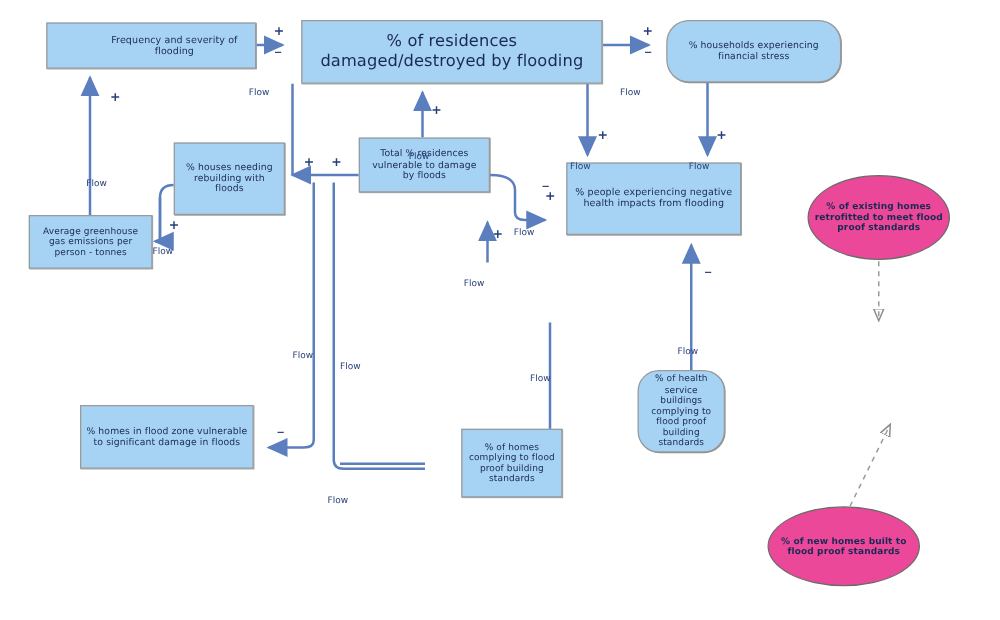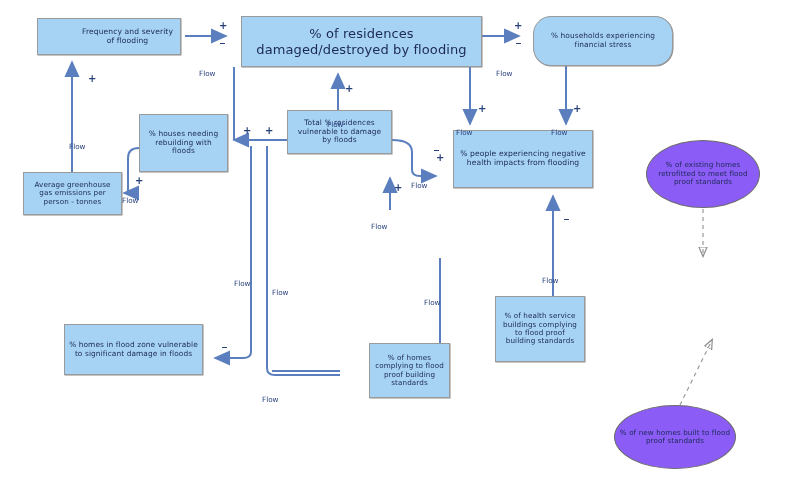--- a/index.html
+++ b/index.html
@@ -35,23 +35,24 @@
     letter-spacing: 0.1px;
     padding: 2px 4px;
     z-index: 3;
   }
   .box {
     background: #a6d2f4;
     border: 1px solid #9a9a9a;
     box-shadow: 0.5px 0.5px 0 #8c8c8c;
   }
   .ellipse {
-    background: #8b5cf6;
+    background: #ec4899;
     border: 1px solid #6b6b6b;
     border-radius: 50%;
+    font-weight: bold;
   }
   .node span {
     display: block;
     width: 100%;
   }
   .flow-label {
     position: absolute;
     color: #27407a;
     font-family: "DejaVu Sans", sans-serif;
     white-space: nowrap;
@@ -122,21 +123,21 @@
 
       <path d="M440,258 L440,368 Q440,374 433,374 L421,374"></path>
     </g>
 
     <g stroke="#9a9a9a" stroke-width="1.2" fill="none" stroke-dasharray="4,4">
       <path d="M703,209 L703,256" marker-end="url(#ahg)"></path>
       <path d="M680,405 L712,340" marker-end="url(#ahg)"></path>
     </g>
   </svg>
 
-  <div class="node box" style="left:37px; top:18px; width:144px; height:37px; font-size:7.6px;padding-left:41px;">
+  <div class="node box" style="left:37px; top:18px; width:168px; height:37px; font-size:7.6px;padding-left:41px;">
     <span>Frequency and severity of flooding</span>
   </div>
 
   <div class="node box" style="left:241px; top:16px; width:241px; height:51px; font-size:13px;">
     <span>% of residences damaged/destroyed by flooding</span>
   </div>
 
   <div class="node box" style="left:533px; top:16px; width:140px; height:50px; font-size:7.4px;border-radius:18px;">
     <span>% households experiencing financial stress</span>
   </div>
@@ -151,21 +152,21 @@
 
   <div class="node box" style="left:453px; top:130px; width:140px; height:58px; font-size:7.6px;">
     <span>% people experiencing negative health impacts from flooding</span>
   </div>
 
   <div class="node box" style="left:23px; top:172px; width:99px; height:43px; font-size:7.2px;">
     <span>Average greenhouse gas emissions per person - tonnes</span>
   </div>
 
 
-  <div class="node box" style="left:495px; top:296px; width:90px; height:66px; font-size:7.2px;">
+  <div class="node box" style="left:510px; top:296px; width:70px; height:66px; font-size:7.2px;border-radius:17px;">
     <span>% of health service buildings complying to flood proof building standards</span>
   </div>
 
   <div class="node box" style="left:64px; top:324px; width:139px; height:51px; font-size:7.4px;">
     <span>% homes in flood zone vulnerable to significant damage in floods</span>
   </div>
 
   <div class="node box" style="left:340px; top:343px; width:81px; height:55px; font-size:7.2px;margin-left:29px;">
     <span>% of homes complying to flood proof building standards</span>
   </div>

